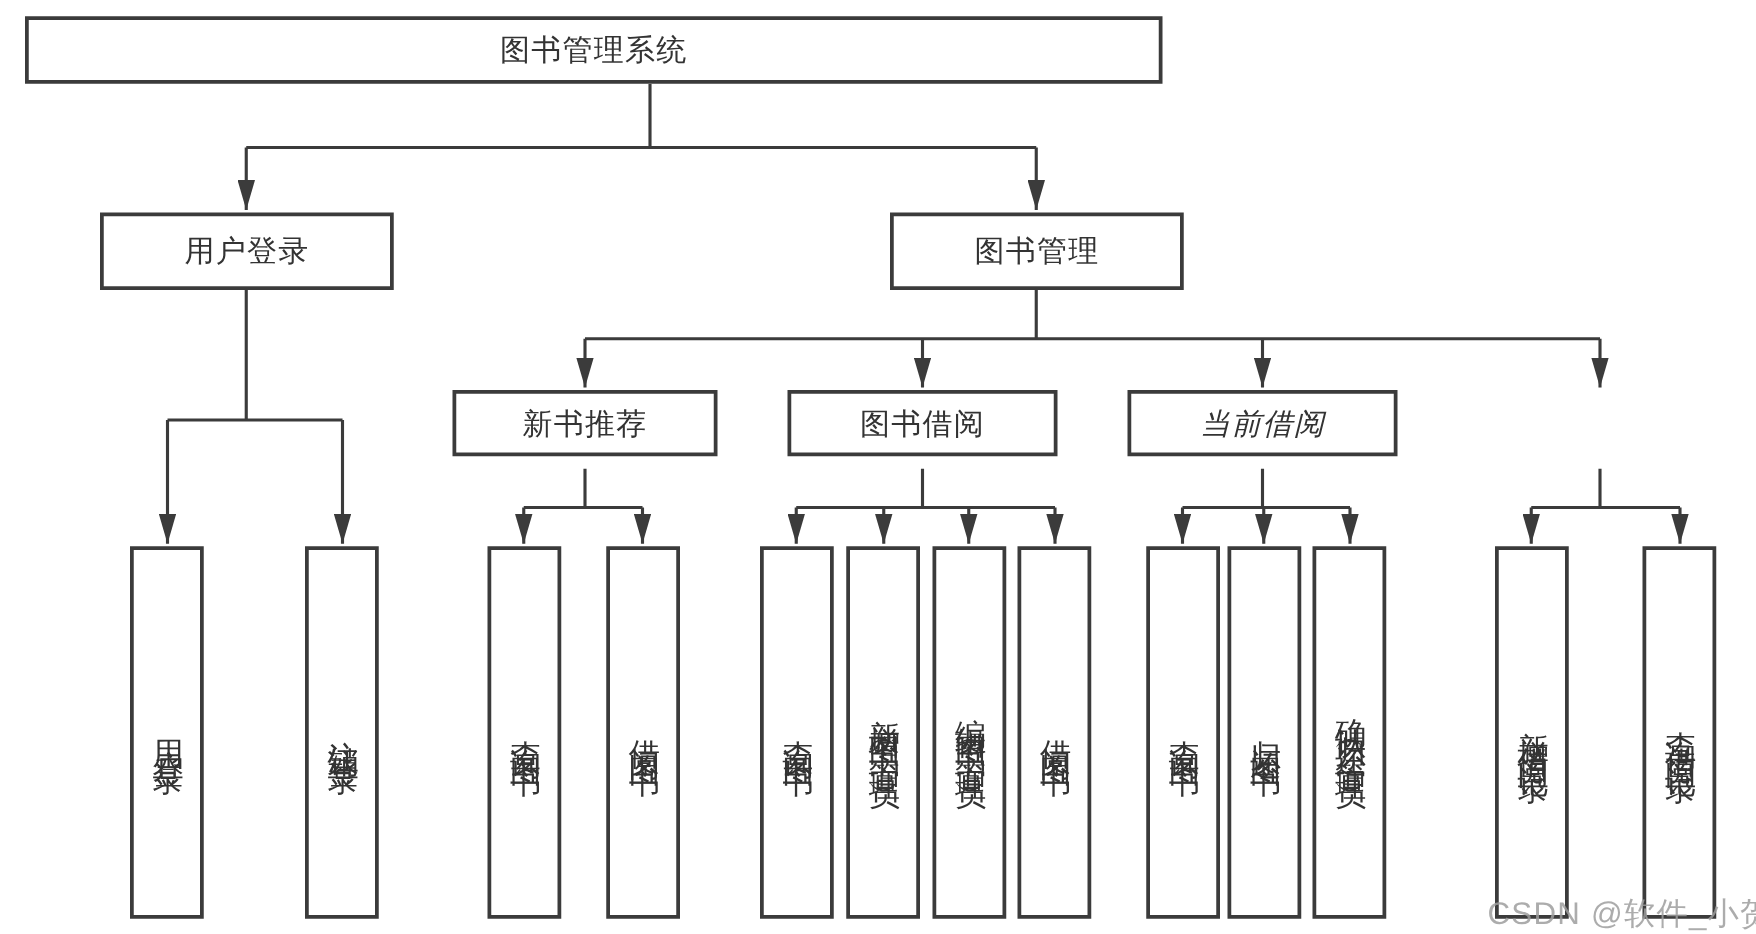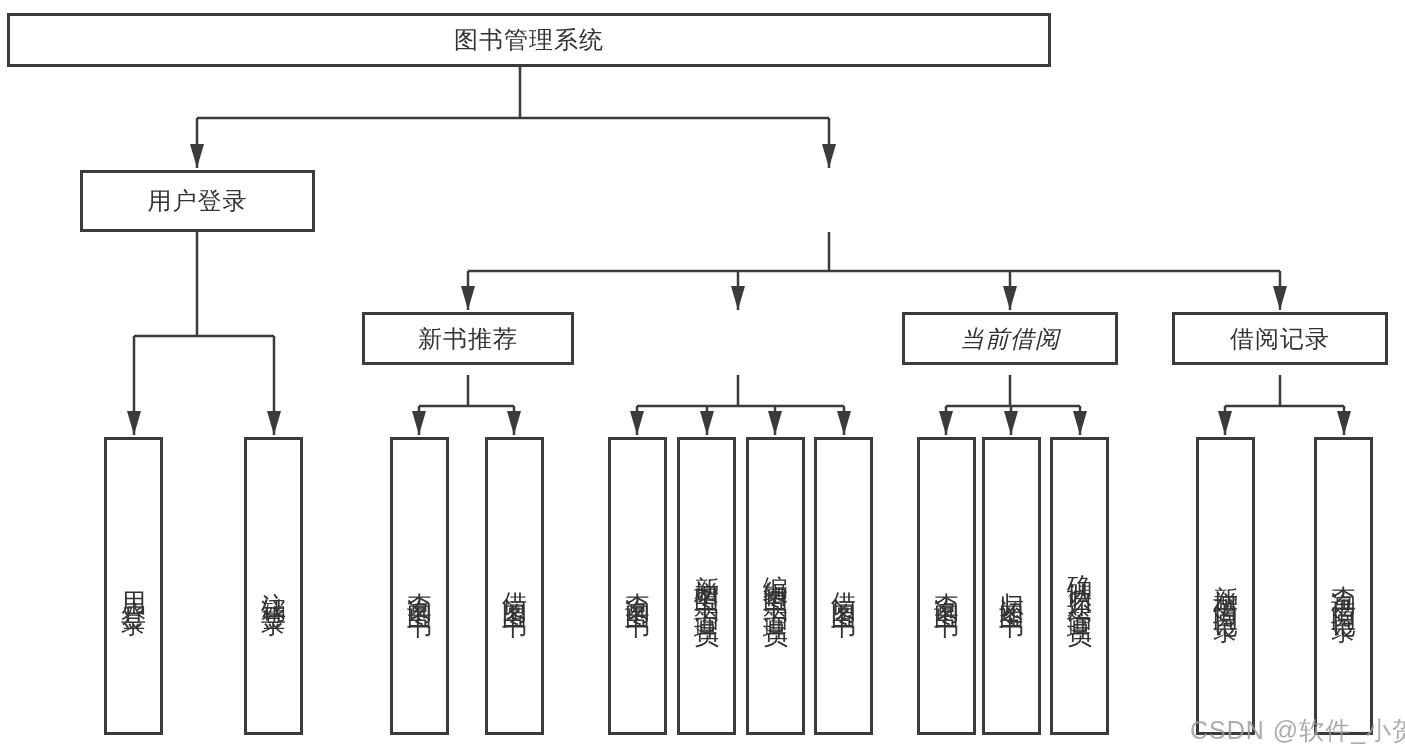--- a/index.html
+++ b/index.html
@@ -28,21 +28,21 @@
   }
   .box.h { font-size: 24px; letter-spacing: 1px; }
   .box.v { font-size: 25px; }
   .box.v .vt {
     writing-mode: vertical-rl;
     text-orientation: mixed;
     letter-spacing: 7px;
     line-height: 1;
     white-space: nowrap;
   }
-  .root  { left: 7px;  top: 13px;  width: 1044px; height: 54px; }
+  .root  { left: 20px;  top: 13px;  width: 910px; height: 54px; }
   .lvl2  { top: 170px; height: 62px; }
   .lvl3  { top: 312px; height: 53px; }
   .leaf  { top: 437px; height: 298px; width: 59px; }
   .n-user-login   { left: 80px;  width: 235px; }
   .n-book-mgmt    { left: 712px; width: 235px; }
   .n-new-book     { left: 362px; width: 212px; }
   .n-book-borrow  { left: 630px; width: 216px; }
   .n-cur-borrow   { left: 902px; width: 216px; font-style: italic; }
   .n-borrow-rec   { left: 1172px; width: 216px; }
   .watermark {
@@ -104,29 +104,32 @@
     </g>
   </svg>
 
   <div class="box h root">
     <span>图书管理系统</span>
   </div>
 
   <div class="box h lvl2 n-user-login">
     <span>用户登录</span>
   </div>
+  <div class="box h lvl2 n-book-mgmt">
+    <span>图书管理</span>
+  </div>
 
   <div class="box h lvl3 n-new-book">
     <span>新书推荐</span>
   </div>
+  <div class="box h lvl3 n-book-borrow">
+    <span>图书借阅</span>
+  </div>
   <div class="box h lvl3 n-cur-borrow">
     <span>当前借阅</span>
-  </div>
-  <div class="box h lvl3 n-borrow-rec">
-    <span>借阅记录</span>
   </div>
 
   <div class="box v leaf" style="left:104px">
     <span class="vt">用户登录</span>
   </div>
   <div class="box v leaf" style="left:244px">
     <span class="vt">注销登录</span>
   </div>
 
   <div class="box v leaf" style="left:390px">

